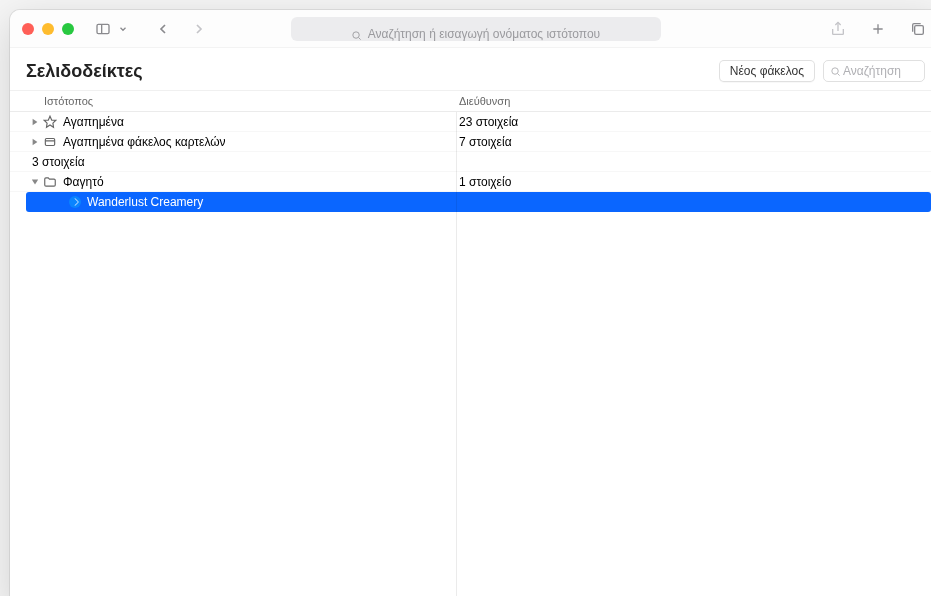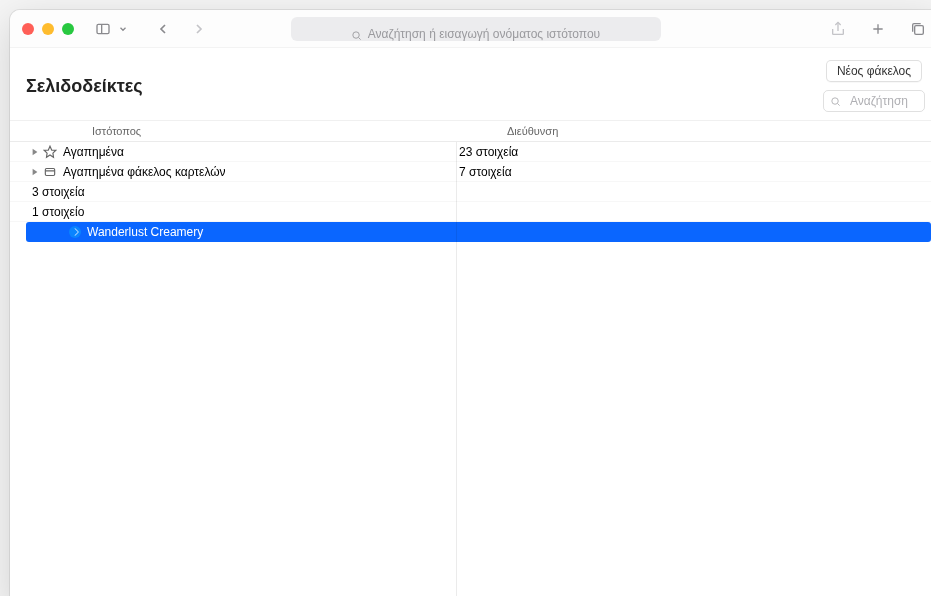--- a/index.html
+++ b/index.html
@@ -14,26 +14,26 @@
     .toolbar-left { display: flex; align-items: center; gap: 6px; margin-left: 18px; }
     .toolbar-btn { width: 22px; height: 22px; display: flex; align-items: center; justify-content: center; color: #8a8a8e; cursor: pointer; }
     .toolbar-btn svg { width: 16px; height: 16px; }
     .nav-group { display: flex; gap: 14px; margin-left: 18px; }
     .addr-wrap { position: absolute; left: 50%; transform: translateX(-50%); }
     .addr-bar { width: 370px; height: 24px; background: #ececee; border-radius: 6px; display: flex; align-items: flex-end; justify-content: center; gap: 6px; color: #9a9a9e; font-size: 12px; }
     .addr-bar svg { width: 11px; height: 11px; }
     .toolbar-right { margin-left: auto; display: flex; gap: 18px; align-items: center; }
     .content-header { display: flex; align-items: center; padding: 12px 16px 8px 16px; }
     .page-title { font-size: 18px; font-weight: 700; color: #222; flex: 0 0 auto; }
-    .header-actions { margin-left: auto; display: flex; gap: 8px; align-items: center; flex-direction: column; }
+    .header-actions { margin-left: auto; display: flex; gap: 8px; align-items: center; }
     .new-folder-btn { font-size: 12px; color: #333; background: #fff; border: 1px solid rgba(0,0,0,0.12); border-radius: 5px; padding: 3px 10px; cursor: pointer; box-shadow: 0 1px 1px rgba(0,0,0,0.03); }
-    .search-box { width: 102px; height: 22px; border: 1px solid rgba(0,0,0,0.12); border-radius: 5px; display: flex; align-items: center; padding: 0 6px; gap: 9px; color: #b0b0b4; font-size: 12px; }
+    .search-box { width: 102px; height: 22px; border: 1px solid rgba(0,0,0,0.12); border-radius: 5px; display: flex; align-items: center; padding: 0 6px; gap: 2px; color: #b0b0b4; font-size: 12px; }
     .search-box svg { width: 11px; height: 11px; }
     .col-headers { display: flex; font-size: 11px; color: #666; padding: 4px 0 4px 34px; border-bottom: 1px solid rgba(0,0,0,0.08); border-top: 1px solid rgba(0,0,0,0.06);}
-    .col-site { width: 413px; margin-left: 48px; }
+    .col-site { width: 413px; }
     .col-addr { flex: 1; padding-left: 2px; }
     .rows { font-size: 12px; }
     .row { height: 20px; display: flex; align-items: center; padding-left: 20px; border-bottom: 1px solid rgba(0,0,0,0.03); }
     .row.selected { background: #0a66ff; color: #fff; border-bottom: none; margin: 0 10px 0 16px; border-radius: 3px; padding-left: 4px;}
     .disclosure { width: 10px; display: inline-flex; align-items: center; justify-content: center; color: #888; margin-right: 3px; }
     .disclosure svg { width: 8px; height: 8px; }
     .row-icon { width: 14px; height: 14px; display: inline-flex; align-items: center; justify-content: center; margin-right: 6px; color: #666; }
     .row-icon.favicon { background:#0a84ff; border-radius:50%; width:12px; height:12px; color: #fff; position: relative;}
     .row-icon.favicon::after { content:""; position:absolute; left:3px; top:3px; width:6px; height:6px; border:1px solid #fff; border-left:none; border-bottom:none; transform: rotate(45deg); border-radius:1px; box-sizing:border-box;}
     .row-label { width: auto; }
@@ -169,20 +169,33 @@
           <span class="row-label">Αγαπημένα φάκελος καρτελών</span>
         </div>
         <div class="row-addr">7 στοιχεία</div>
       </div>
 
       <div class="row">
         <div class="row-addr">3 στοιχεία</div>
       </div>
 
       <div class="row">
+        <div class="row-site-col">
+          <span class="disclosure">
+              <svg viewBox="0 0 10 10" fill="currentColor">
+                <polygon points="1,2 9,2 5,8"></polygon>
+              </svg>
+            </span>
+          <span class="row-icon">
+              <svg viewBox="0 0 24 24" fill="none" stroke="currentColor" stroke-width="2">
+                <path d="M3 7a2 2 0 012-2h4l2 2h8a2 2 0 012 2v8a2 2 0 01-2 2H5a2 2 0 01-2-2V7z"></path>
+              </svg>
+            </span>
+          <span class="row-label">Φαγητό</span>
+        </div>
         <div class="row-addr">1 στοιχείο</div>
       </div>
 
       <div class="row selected indent-1">
         <div class="row-site-col">
           <span class="disclosure"></span>
           <span class="row-icon favicon"></span>
           <span class="row-label">Wanderlust Creamery</span>
         </div>
       </div>

